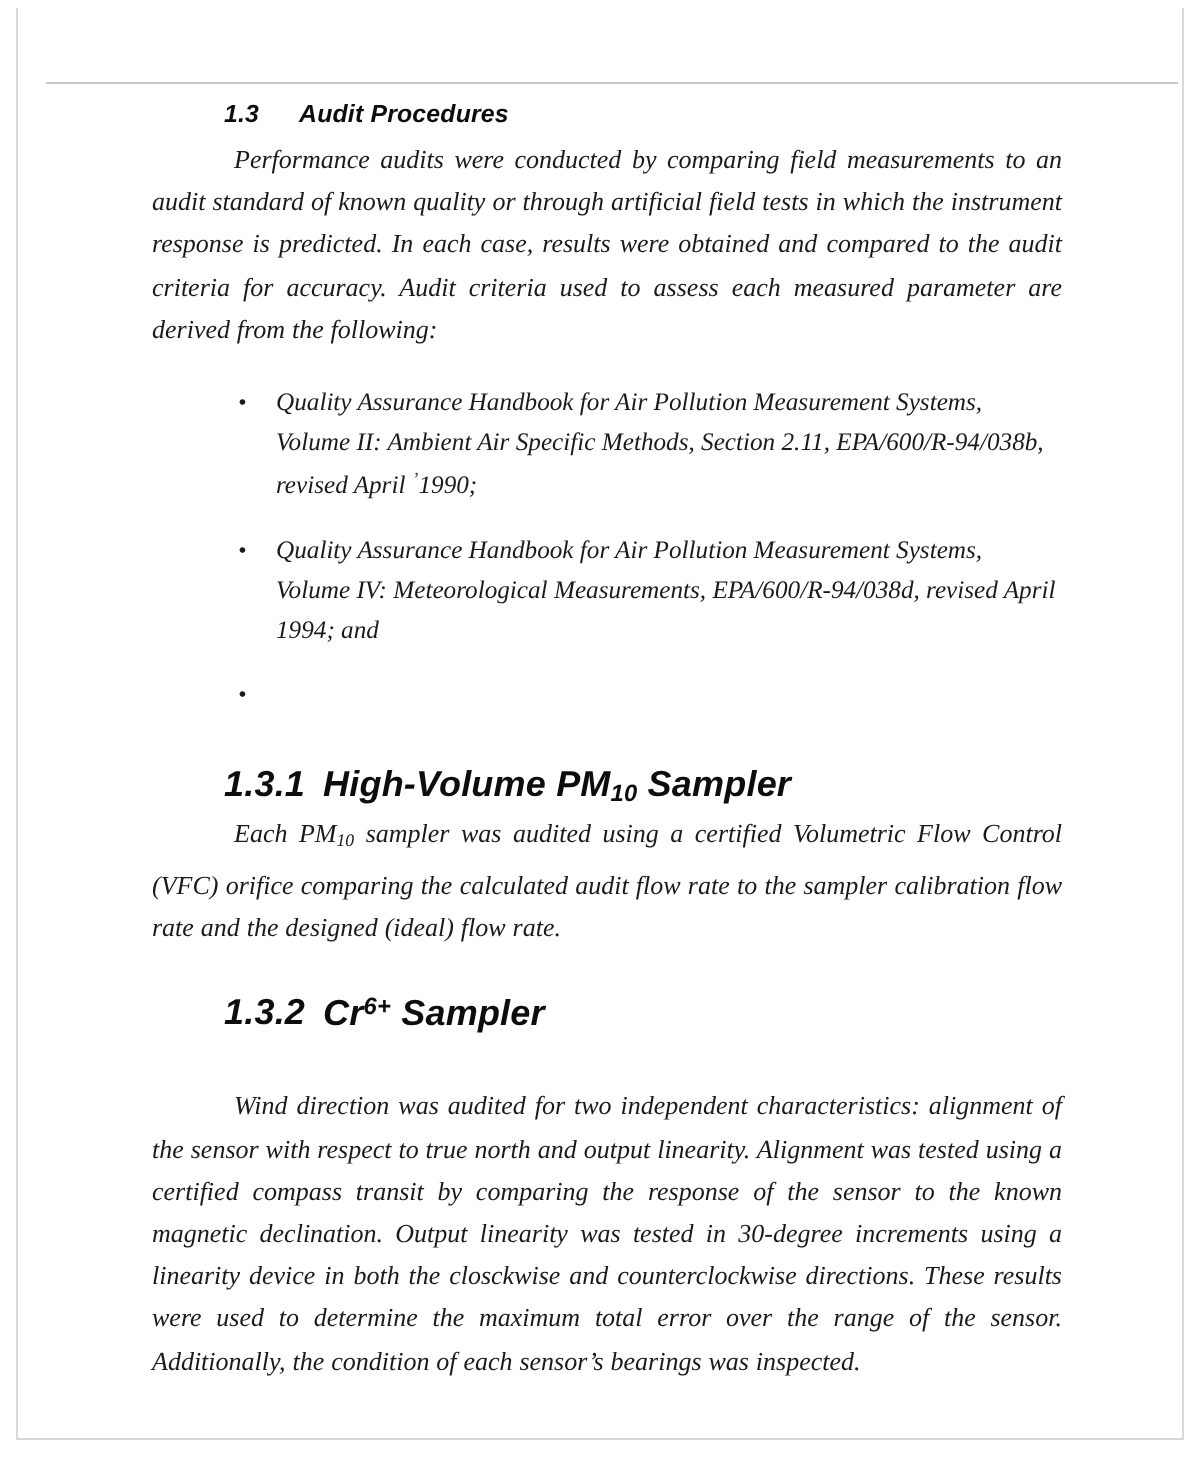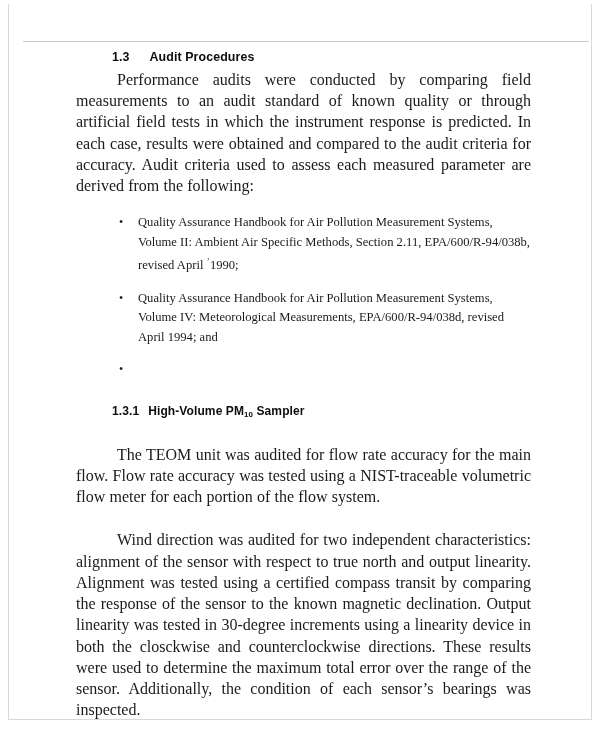--- a/index.html
+++ b/index.html
@@ -25,20 +25,21 @@
     border: 1px solid #d8d8d8;
     border-top: none;
     background: #ffffff;
   }
 
   .page-inner {
     position: relative;
     box-sizing: border-box;
     padding: 0 12px 0 0;
     height: 100%;
+    font-style: italic;
   }
 
   
   .top-rule {
     position: absolute;
     left: 14px;
     right: 2px;
     top: 37px;
     height: 1px;
     background: #c9c9c9;
@@ -62,29 +63,29 @@
 
   h2.section-heading {
     font-size: 12.4px;
     margin-left: 36px;
     margin-bottom: 5px;
     letter-spacing: 0.1px;
   }
   h2.section-heading .num { margin-right: 20px; }
 
   h3.section-heading {
-    font-size: 12px;
+    font-size: 18px;
     margin-left: 36px;
     margin-bottom: 3px;
     letter-spacing: 0.1px;
   }
   h3.section-heading .num { margin-right: 9px; }
 
   p.body-text {
-    font-size: 16px;
+    font-size: 13px;
     line-height: 21.2px;
     text-align: justify;
     margin: 0;
     text-indent: 41px;
     word-spacing: 0.2px;
   }
 
   .gap-lg { height: 22px; }
   .gap-md { height: 17px; }
 
@@ -162,25 +163,28 @@
 
       <div class="gap-lg"></div>
 
 
       <div class="gap-lg"></div>
 
       <h3 class="section-heading">
         <span class="num">1.3.1</span><span>High-Volume PM</span><span class="heading-sub">10</span><span> Sampler</span>
       </h3>
 
+      <p class="body-text"><span>Each PM</span><sub>10</sub><span> sampler was audited using a certified Volumetric Flow Control (VFC) orifice comparing the calculated audit flow rate to the sampler calibration flow rate and the designed (ideal) flow rate.</span></p>
 
       <div class="gap-lg"></div>
 
+      <h3 class="section-heading">
+        <span class="num">1.3.2</span><span>Cr</span><span class="heading-sup">6+</span><span> Sampler</span>
+      </h3>
 
-      <p class="body-text">The TEOM unit was audited for flow rate accuracy for the main flow.  Flow rate accuracy was tested using a NIST-traceable volumetric flow meter for each portion of the flow system.</p>
 
       <div class="gap-lg"></div>
 
 
       <p class="body-text">Wind direction was audited for two independent characteristics: alignment of the sensor with respect to true north and output linearity.  Alignment was tested using a certified compass transit by comparing the response of the sensor to the known magnetic declination.  Output linearity was tested in 30-degree increments using a linearity device in both the closckwise and counterclockwise directions.  These results were used to determine the maximum total error over the range of the sensor.  Additionally, the condition of each sensor’s bearings was inspected.</p>
 
     </div>
   </div>
 </div>
 

